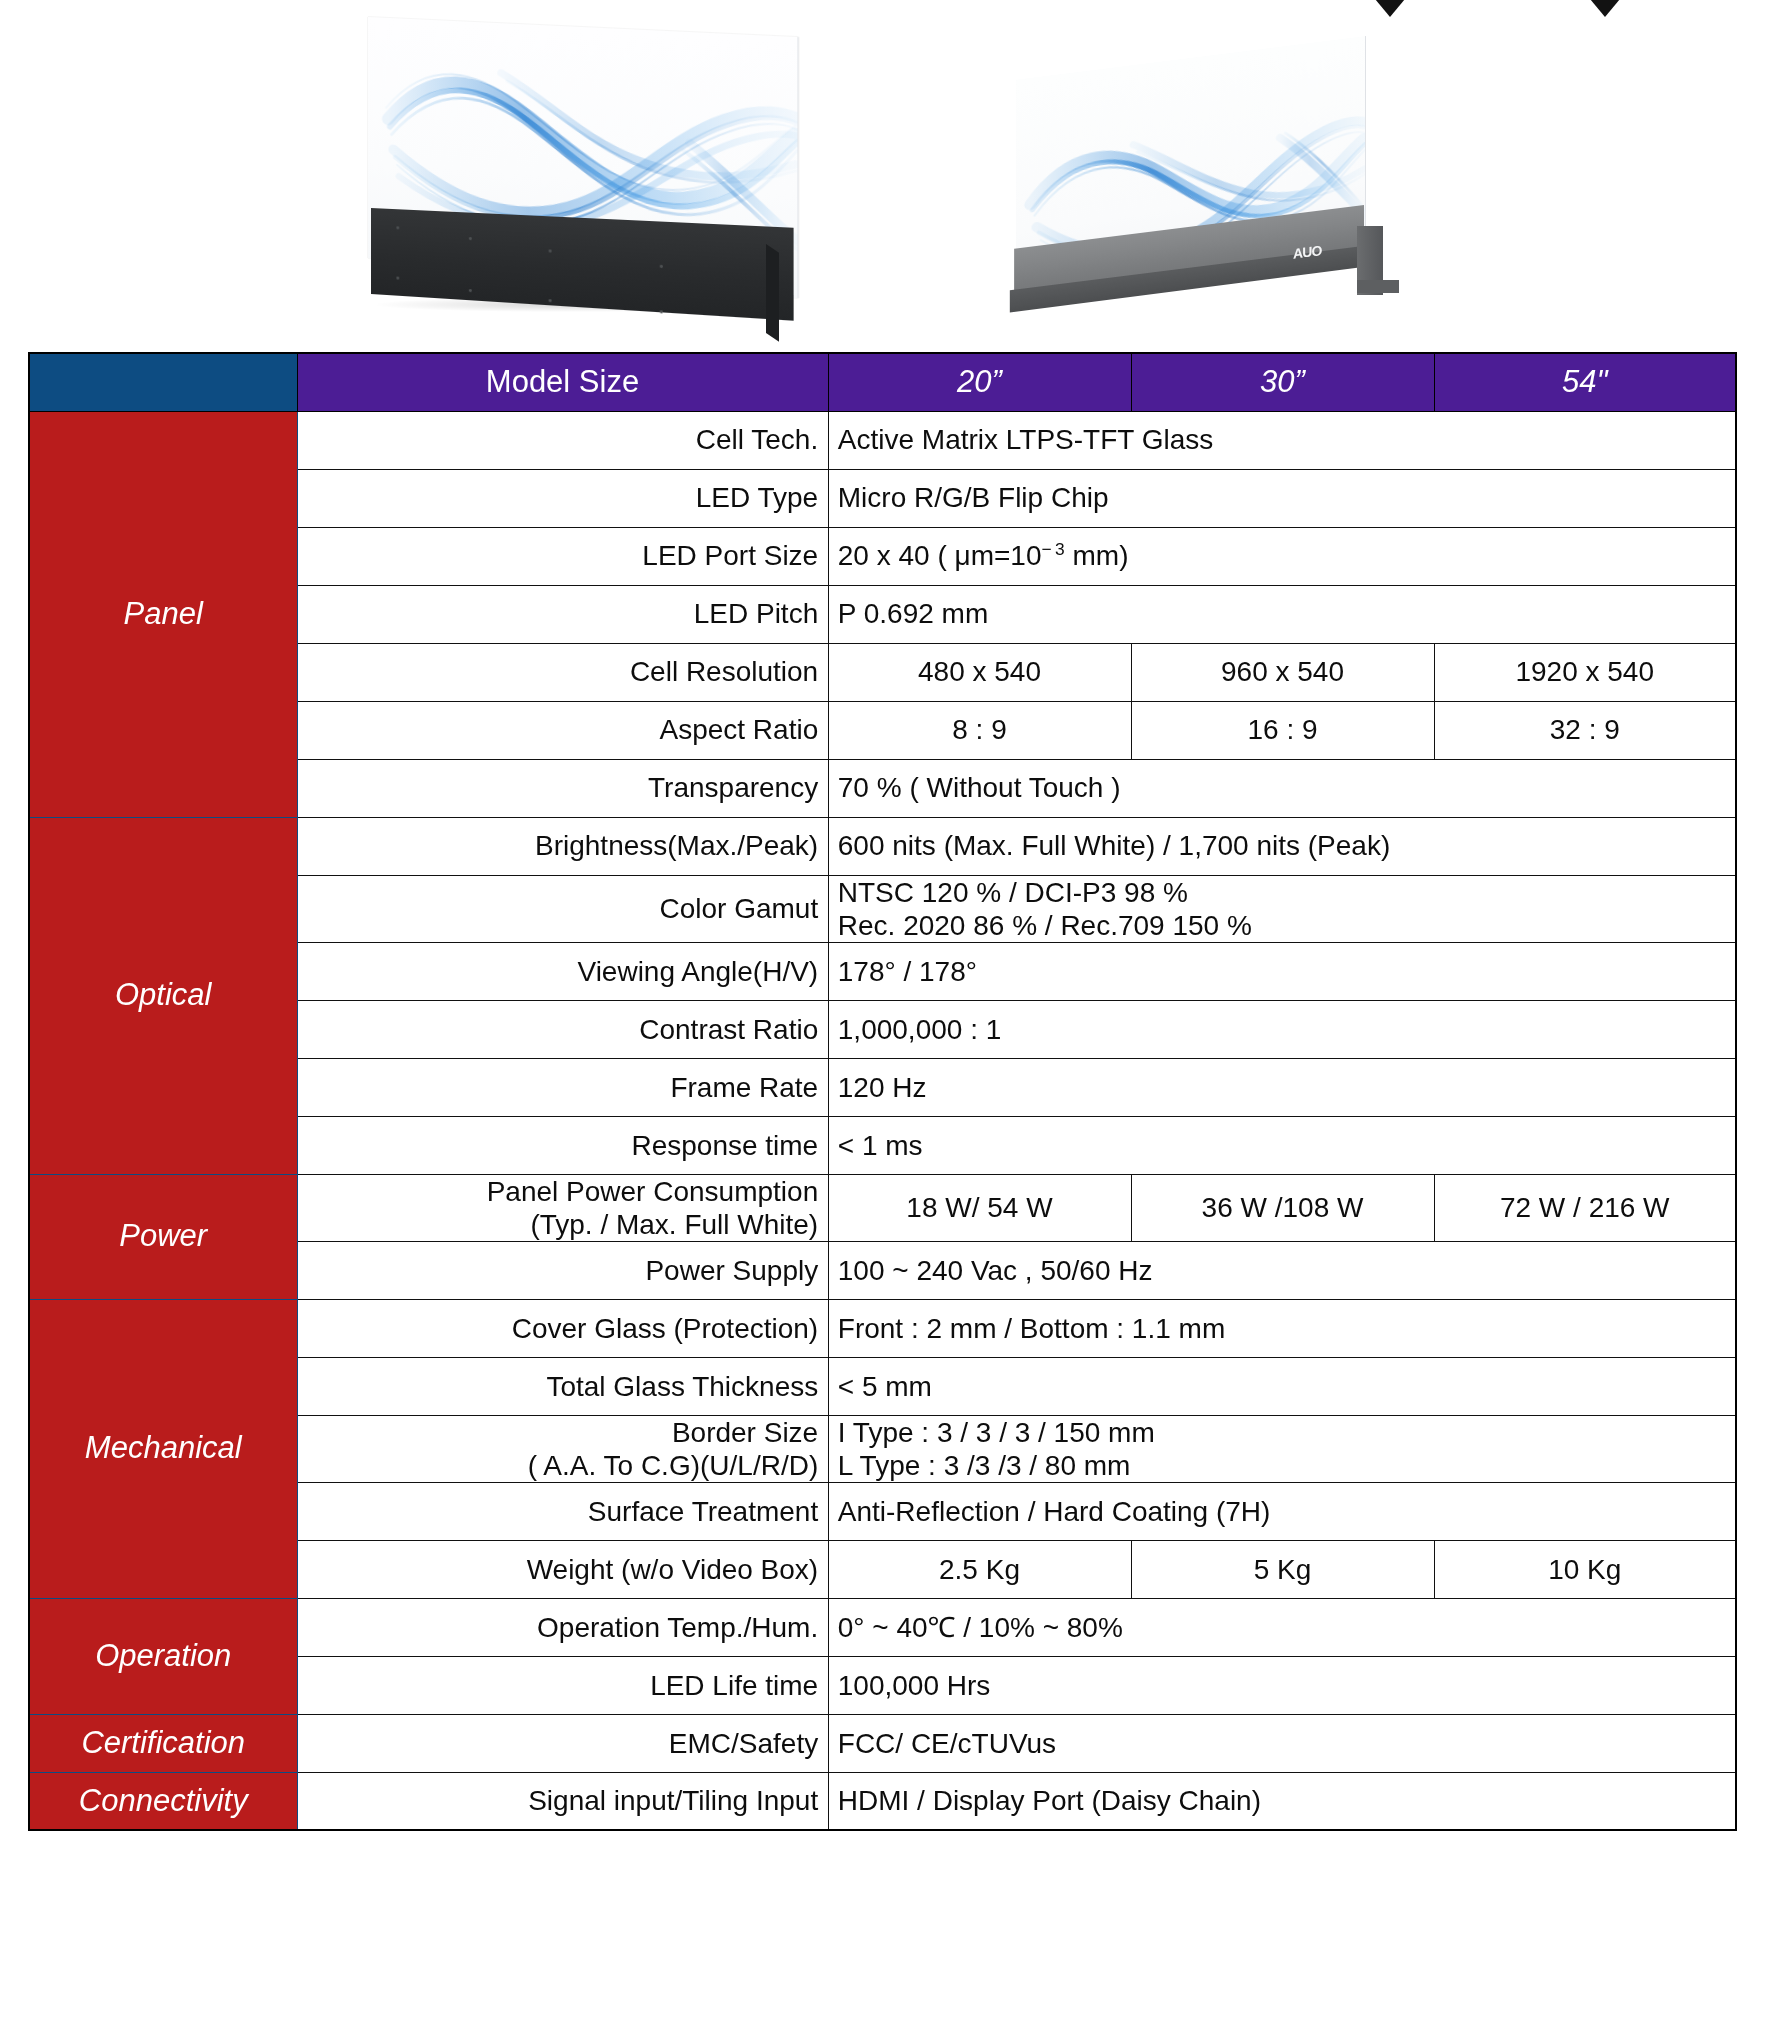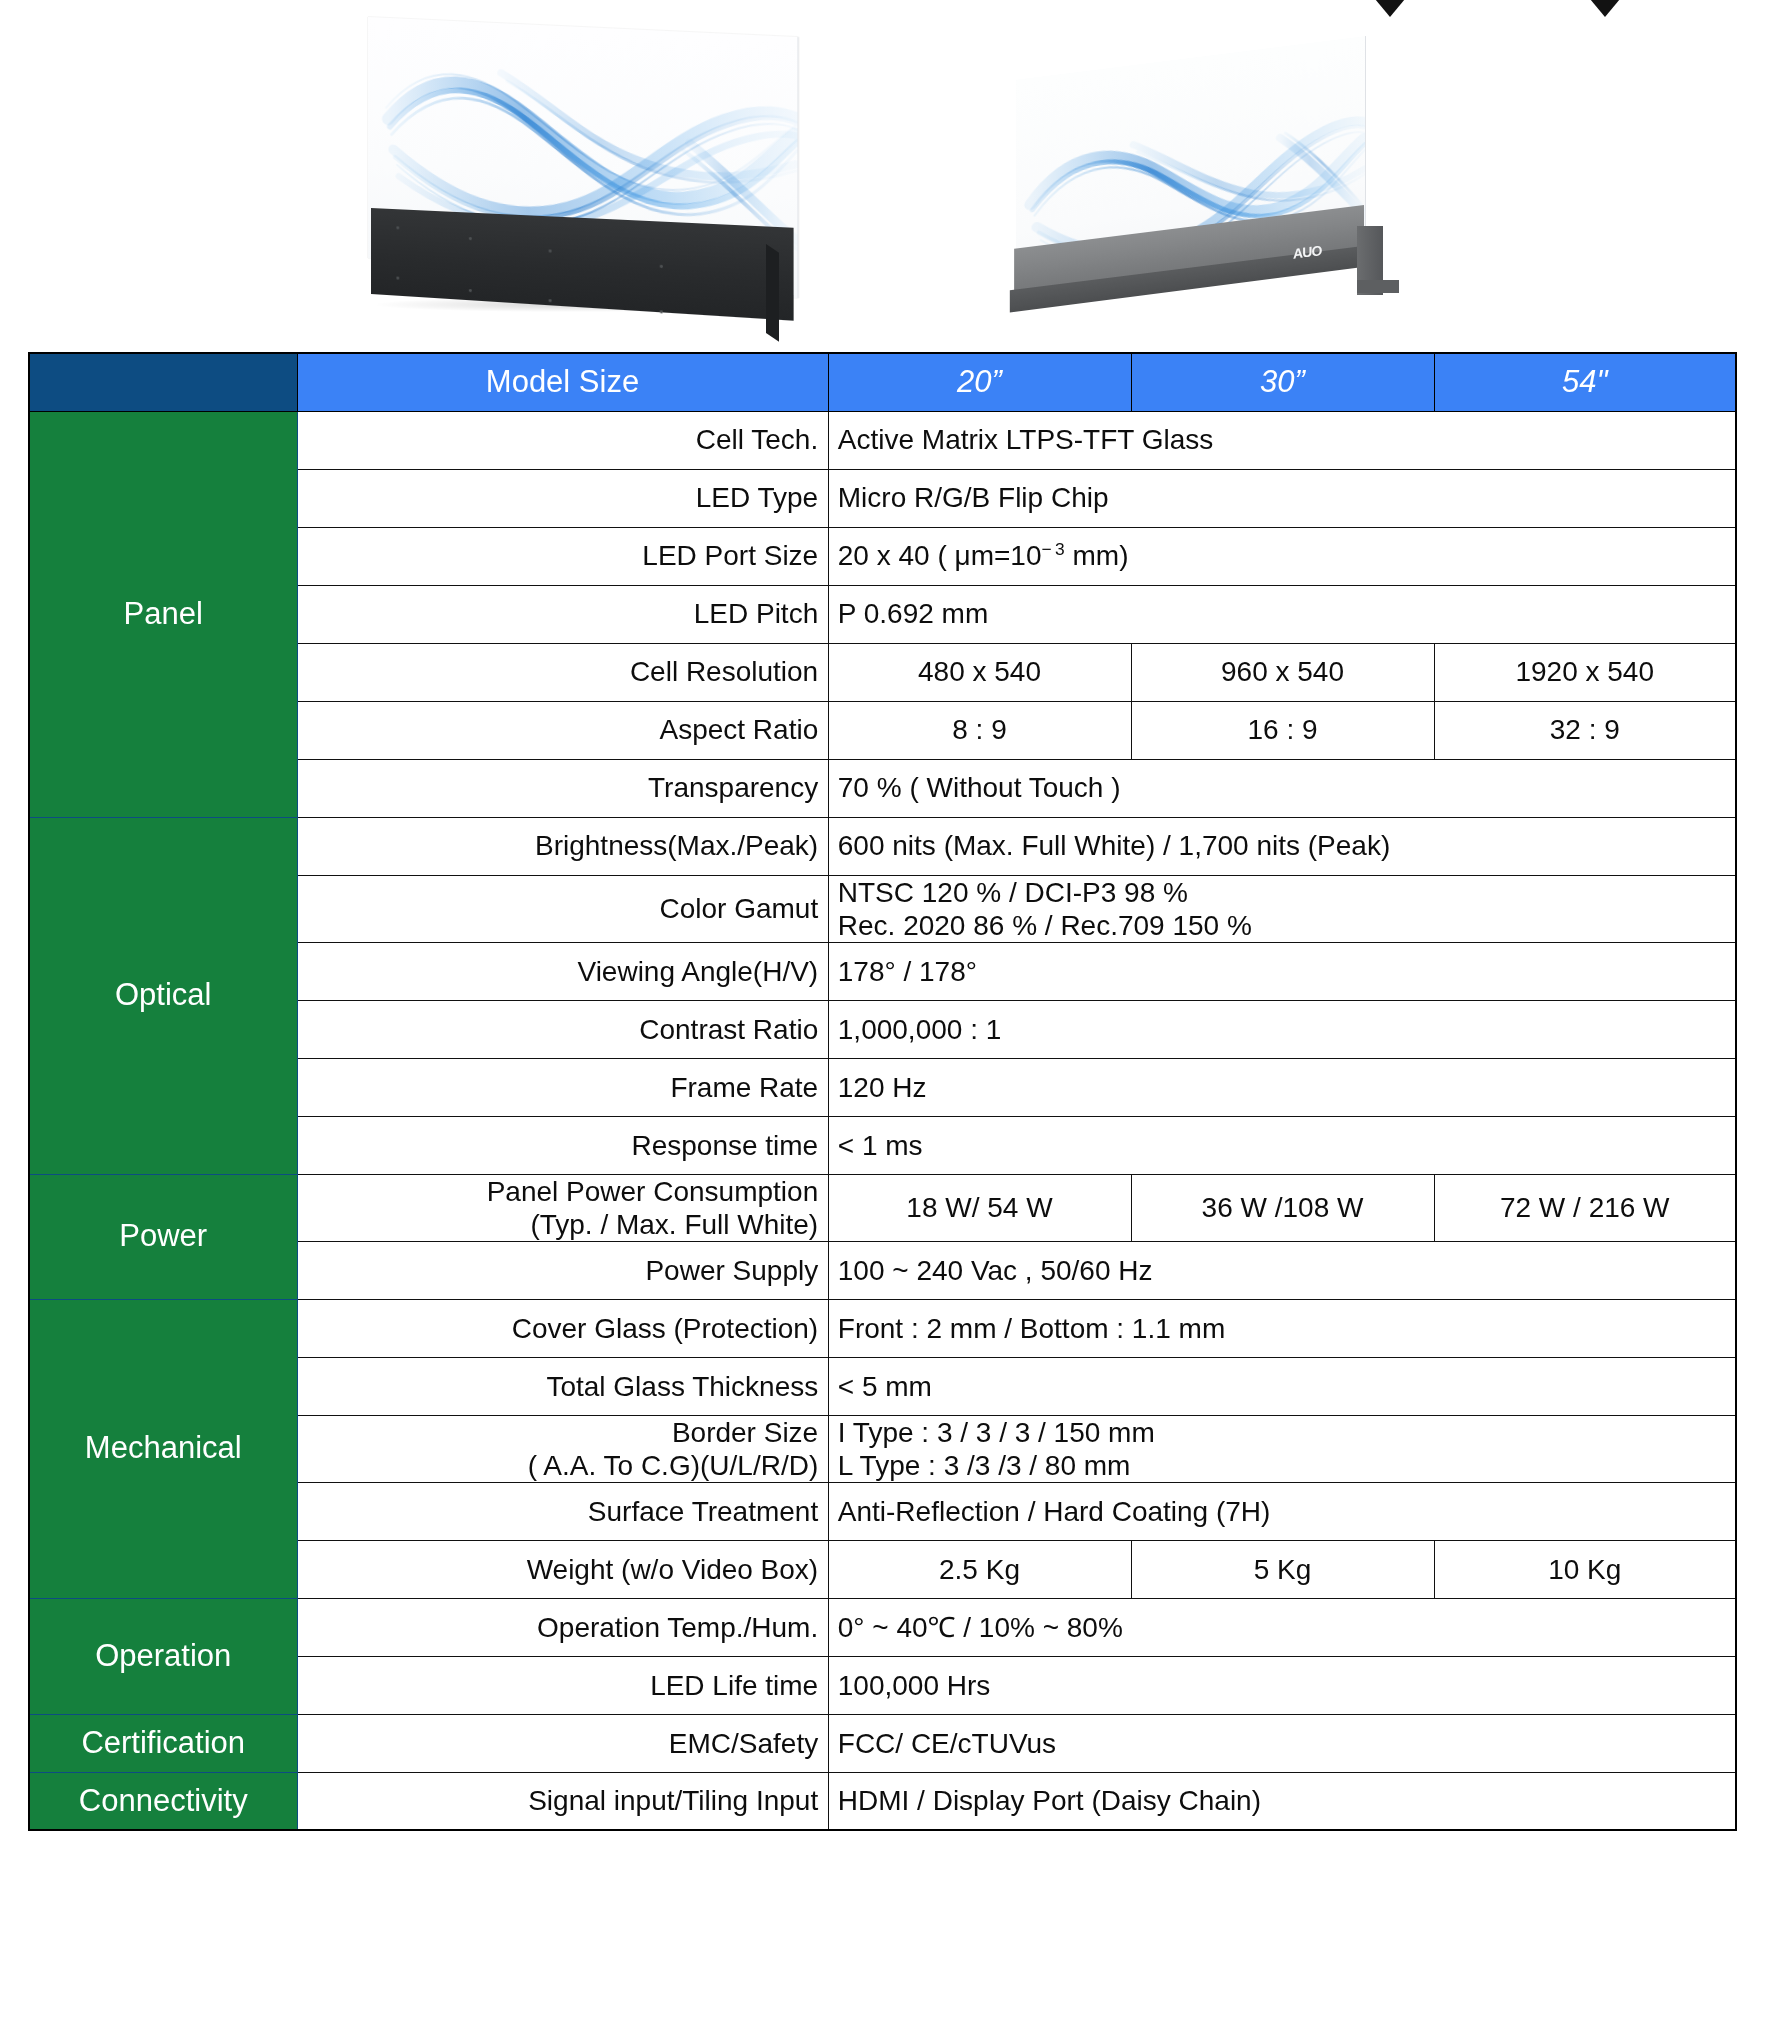--- a/index.html
+++ b/index.html
@@ -152,30 +152,31 @@
     border: 1.9px solid #111111;
     padding: 0 9.3px;
     font-size: 28px;
     font-weight: 400;
     color: #0d0d0d;
     background: #ffffff;
     font-family: "Liberation Sans", sans-serif;
     line-height: 1.18;
   }
   #spec-table .cat {
-    background: #15803d;
+    background: #b91c1c;
     color: #ffffff;
     text-align: center;
     vertical-align: middle;
     font-size: 31px;
     border-color: #0d4c82;
     border-left: 1.9px solid #000;
+    font-style: italic;
   }
   #spec-table thead th {
-    background: #3b82f6;
+    background: #4c1d95;
     color: #ffffff;
     text-align: center;
     height: 58px;
     font-size: 31px;
     border-color: #000;
   }
   #spec-table thead th.blank { background: #0d4c82; }
   #spec-table thead th.size  { font-style: italic; font-weight: 400; margin-top: 12px; }
   #spec-table td.label {
     text-align: right;

